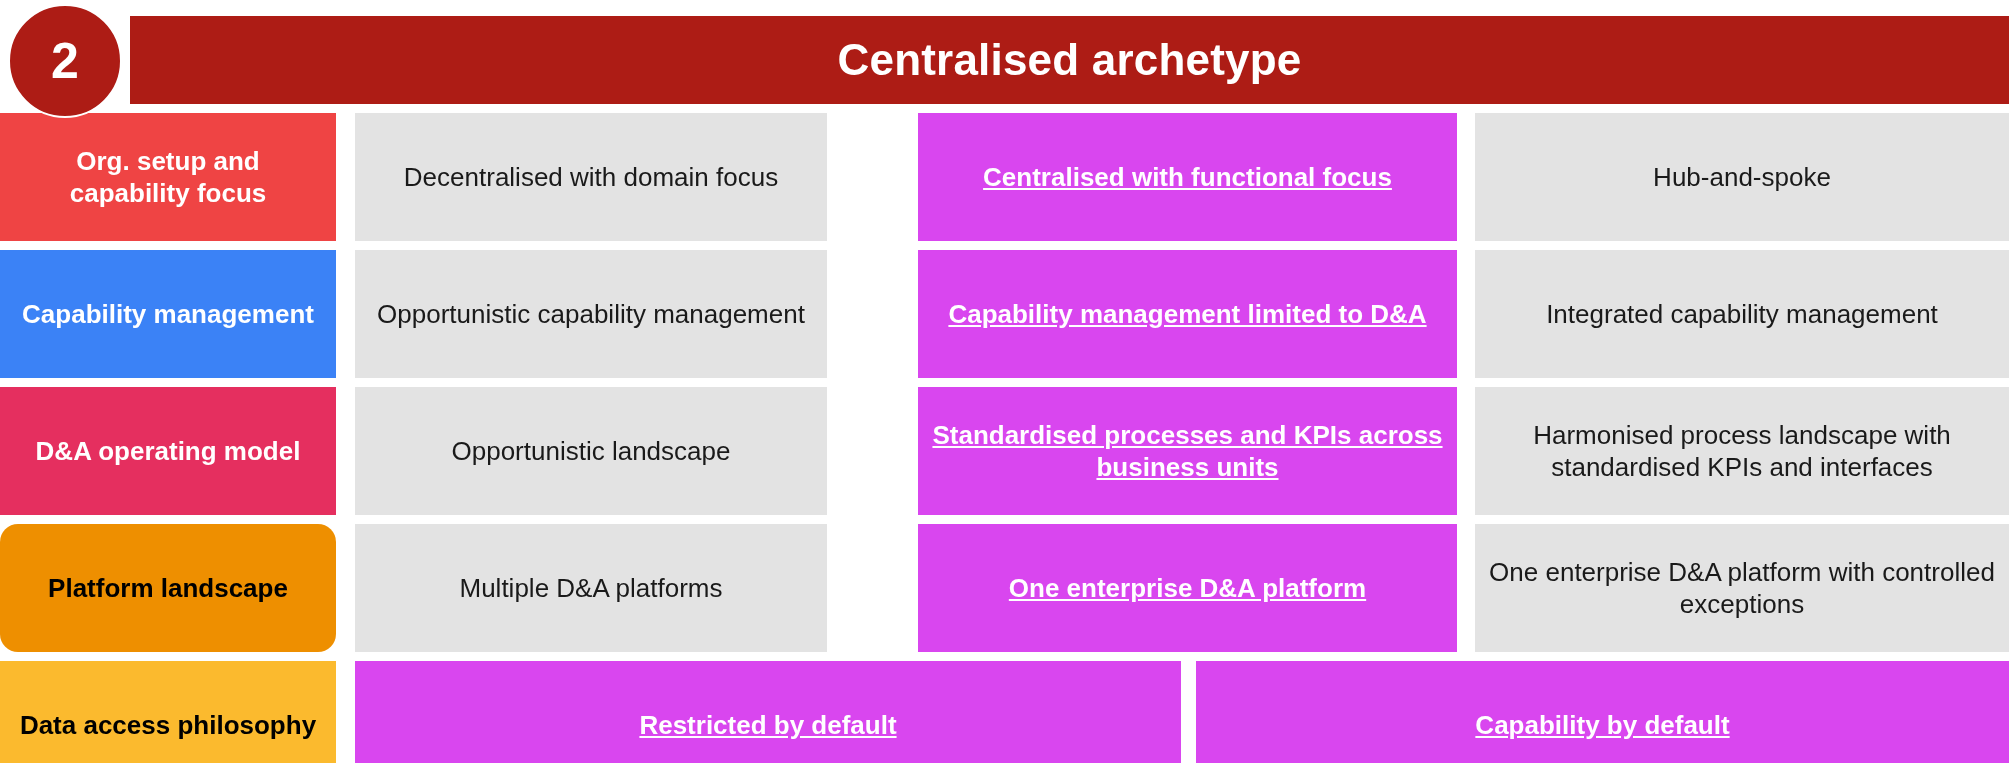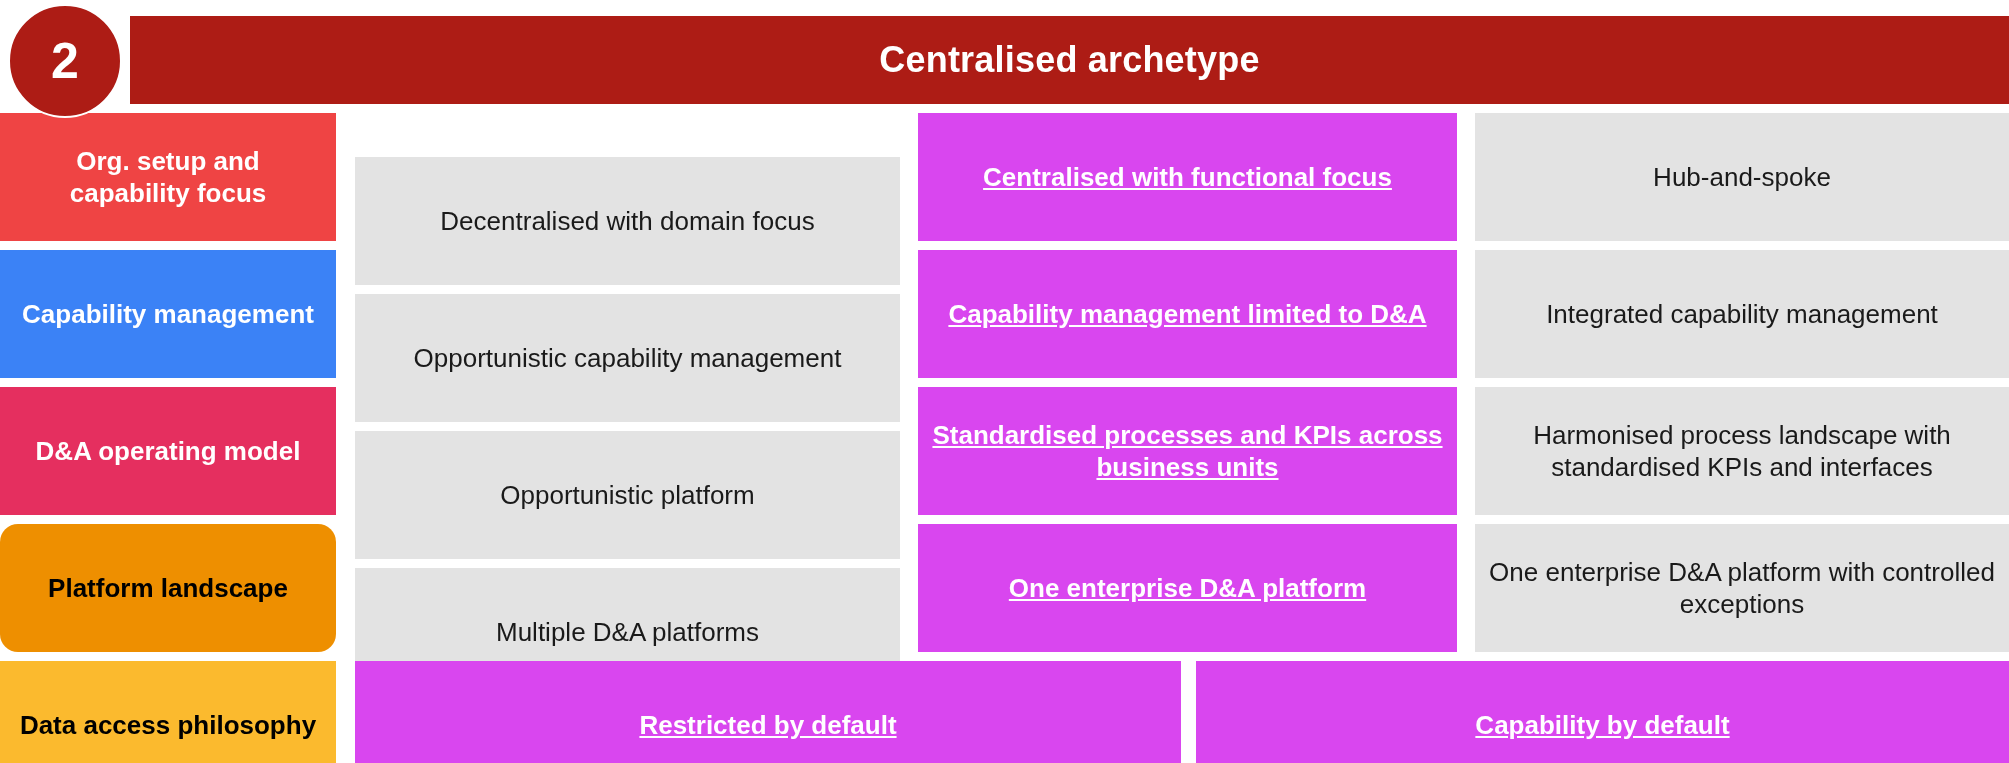--- a/index.html
+++ b/index.html
@@ -29,21 +29,21 @@
     top: 16px;
     width: 1879px;
     height: 88px;
     background: #AD1C15;
     display: flex;
     align-items: center;
     justify-content: center;
   }
   .header-title {
     color: #ffffff;
-    font-size: 36px;
+    font-size: 44px;
     font-weight: bold;
     letter-spacing: 0.2px;
     text-align: center;
     line-height: 1.1;
   }
   .badge-circle {
     position: absolute;
     left: 8px;
     top: 4px;
     width: 110px;
@@ -92,21 +92,21 @@
 
   
   .cell.label {
     left: 0;
     width: 336px;
     font-weight: bold;
     font-size: 27px;
     line-height: 1.22;
   }
   
-  .cell.c1 { left: 355px;  width: 545px; margin-top: 44px; }
+  .cell.c1 { left: 355px;  width: 472px; }
   .cell.c2 { left: 918px;  width: 539px; }
   .cell.c3 { left: 1475px; width: 534px; text-align: center; }
 
   
   .cell.w1 { left: 355px;  width: 826px; }
   .cell.w2 { left: 1196px; width: 813px; }
 
   .cell-text {
     font-size: 26px;
     line-height: 1.25;
@@ -166,21 +166,21 @@
       <div class="cell c3 fill-light">
         <span class="cell-text">Integrated capability management</span>
       </div>
     </div>
 
     <div class="row">
       <div class="cell label fill-pink">
         <span class="cell-text">D&amp;A operating model</span>
       </div>
       <div class="cell c1 fill-light">
-        <span class="cell-text">Opportunistic platform</span>
+        <span class="cell-text">Opportunistic landscape</span>
       </div>
       <div class="cell c2 fill-red highlight">
         <span class="cell-text">Standardised processes and KPIs across business units</span>
       </div>
       <div class="cell c3 fill-light">
         <span class="cell-text">Harmonised process landscape with standardised KPIs and interfaces</span>
       </div>
     </div>
 
     <div class="row">

